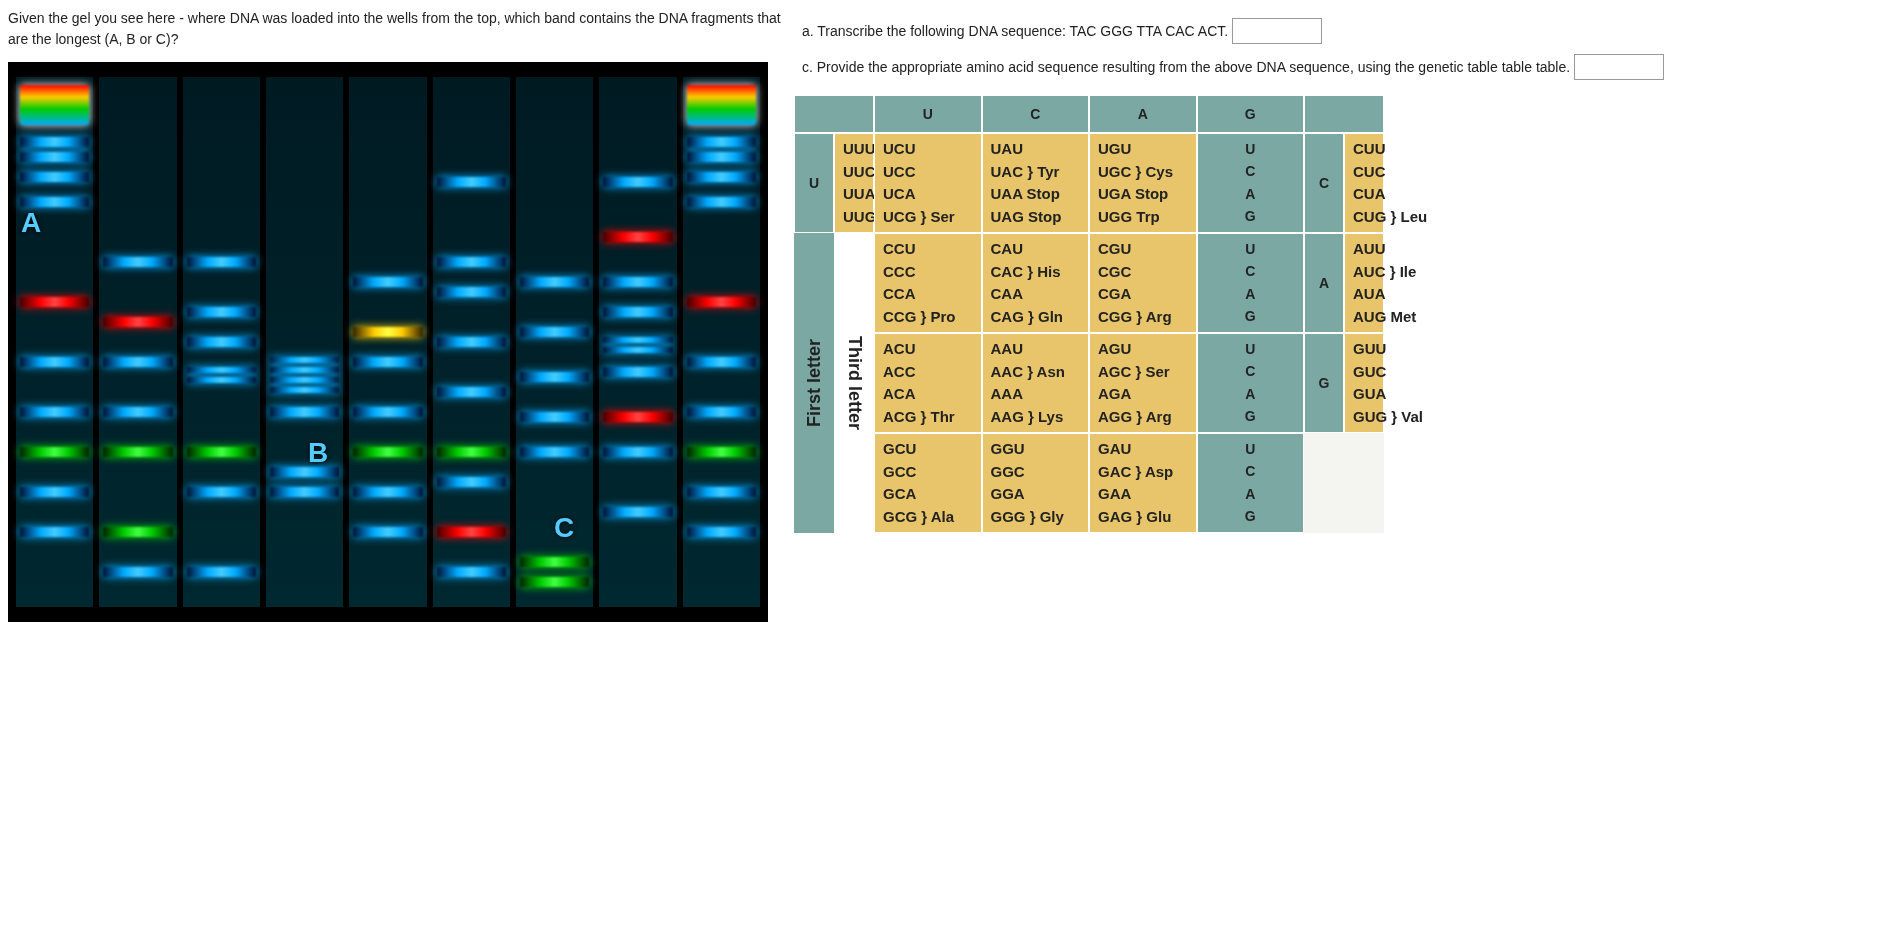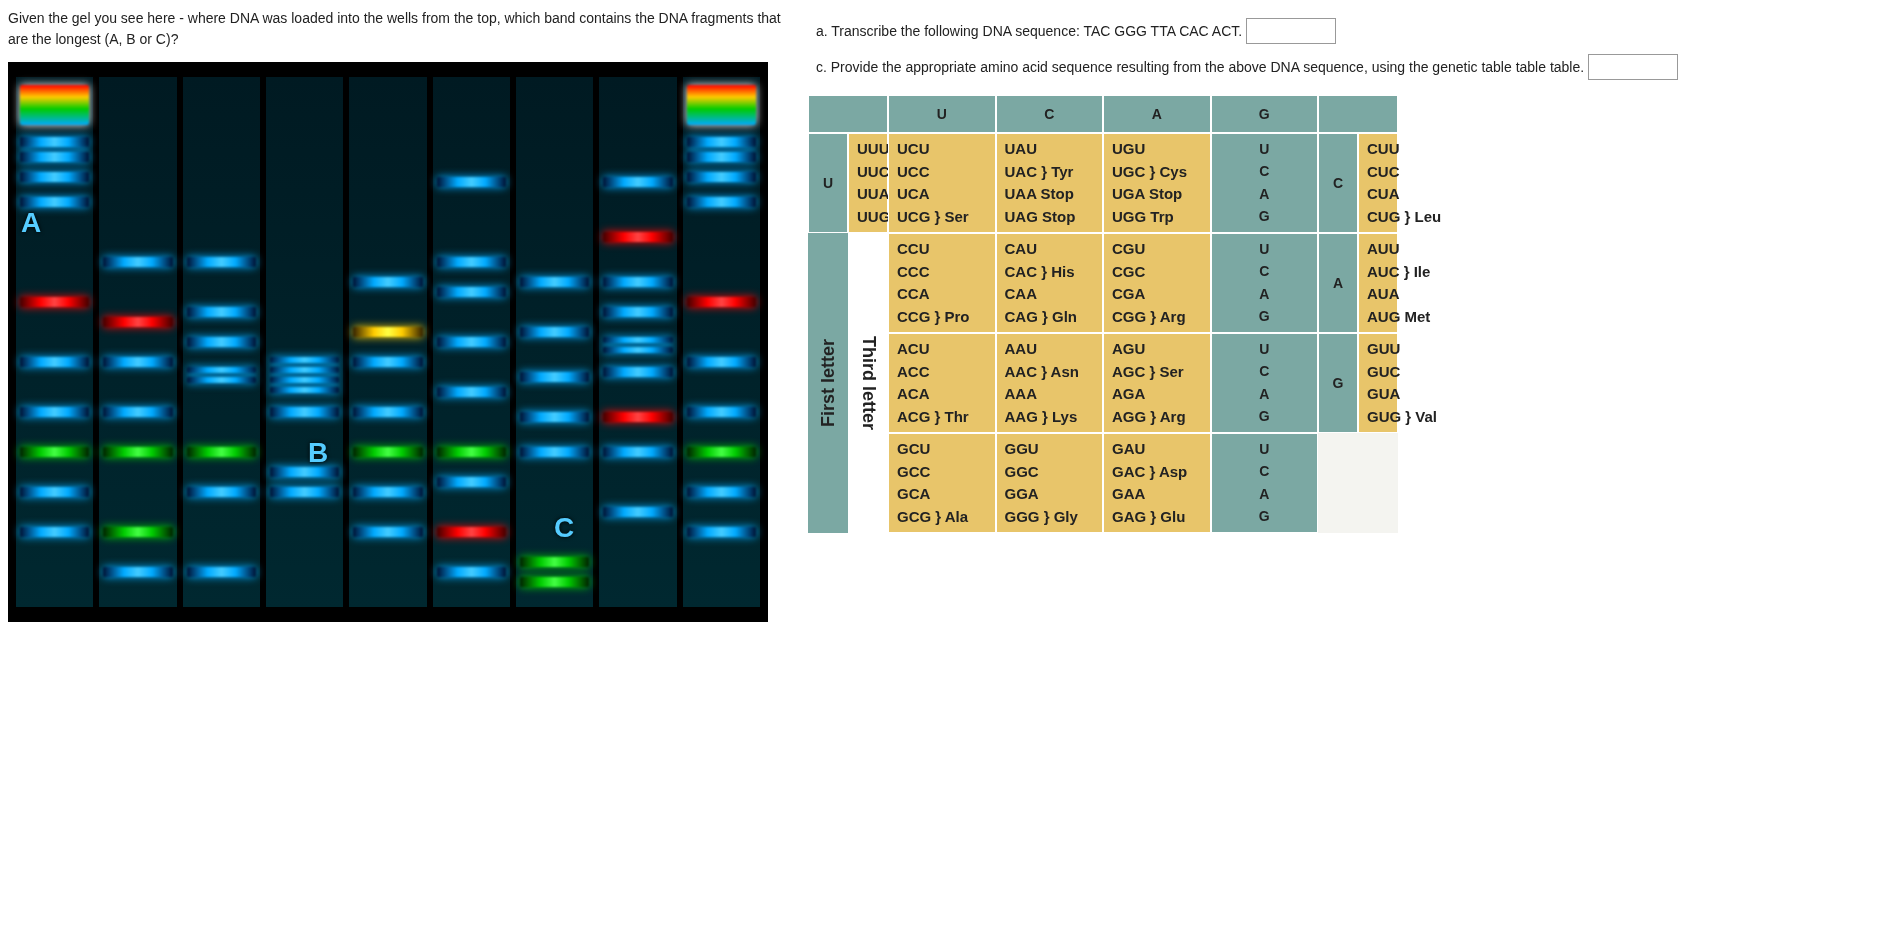--- a/index.html
+++ b/index.html
@@ -1,17 +1,17 @@
 <!DOCTYPE html>
 <html><head>
 <meta charset="utf-8">
 <style>
 *{box-sizing:border-box;margin:0;padding:0}
 body{font-family:Arial,sans-serif;font-size:14px;color:#222;background:#fff;padding:8px}
-.page{display:flex;gap:20px}
+.page{display:flex;gap:6px}
 .left{flex:0 0 780px}
 .right{flex:1}
 .qtext{margin-bottom:12px;line-height:1.5}
 .gel{background:#000;width:760px;height:560px;position:relative;padding:15px 8px}
 .lanes{display:flex;justify-content:space-between;height:100%;gap:6px}
 .lane{flex:1;position:relative;background:linear-gradient(180deg,#001a22 0%,#002830 100%);min-width:65px}
 .band{position:absolute;left:4px;right:4px;height:10px;border-radius:2px;filter:blur(1px)}
 .red{background:linear-gradient(90deg,#400 0%,#f00 30%,#f44 50%,#f00 70%,#400 100%);box-shadow:0 0 8px #f00}
 .blue{background:linear-gradient(90deg,#013 0%,#0af 30%,#4cf 50%,#0af 70%,#013 100%);box-shadow:0 0 8px #0af}
 .green{background:linear-gradient(90deg,#020 0%,#0c0 30%,#4f4 50%,#0c0 70%,#020 100%);box-shadow:0 0 8px #0c0}

